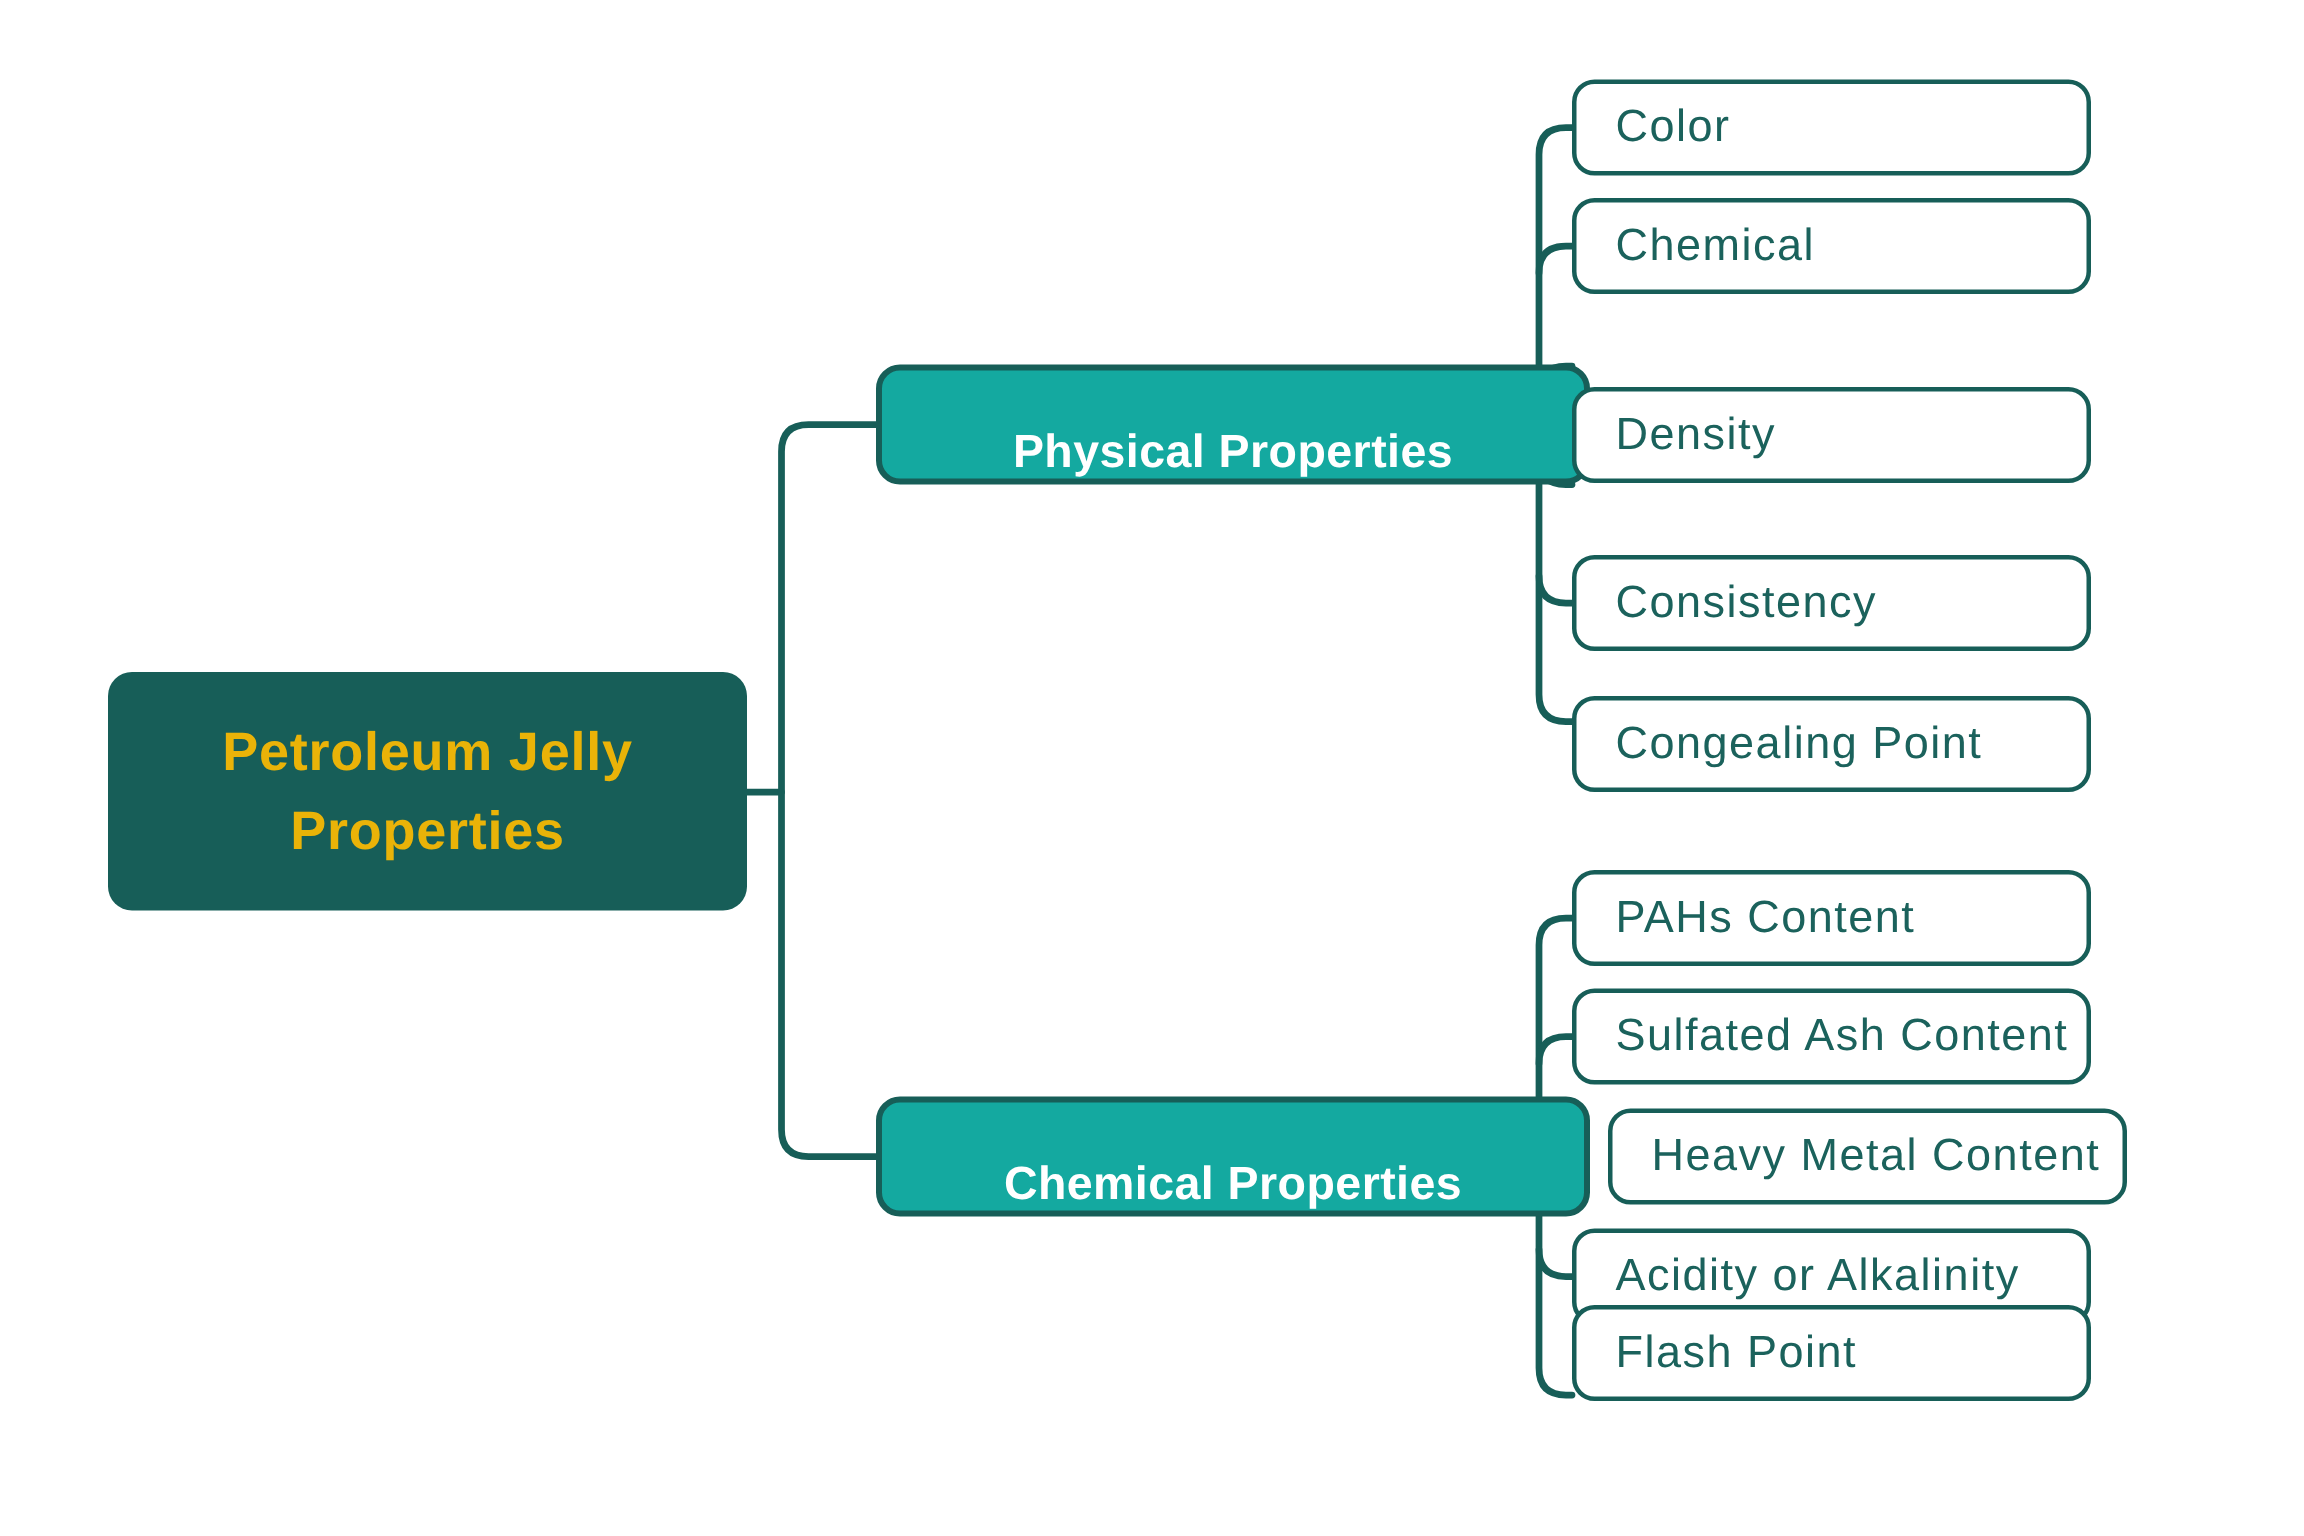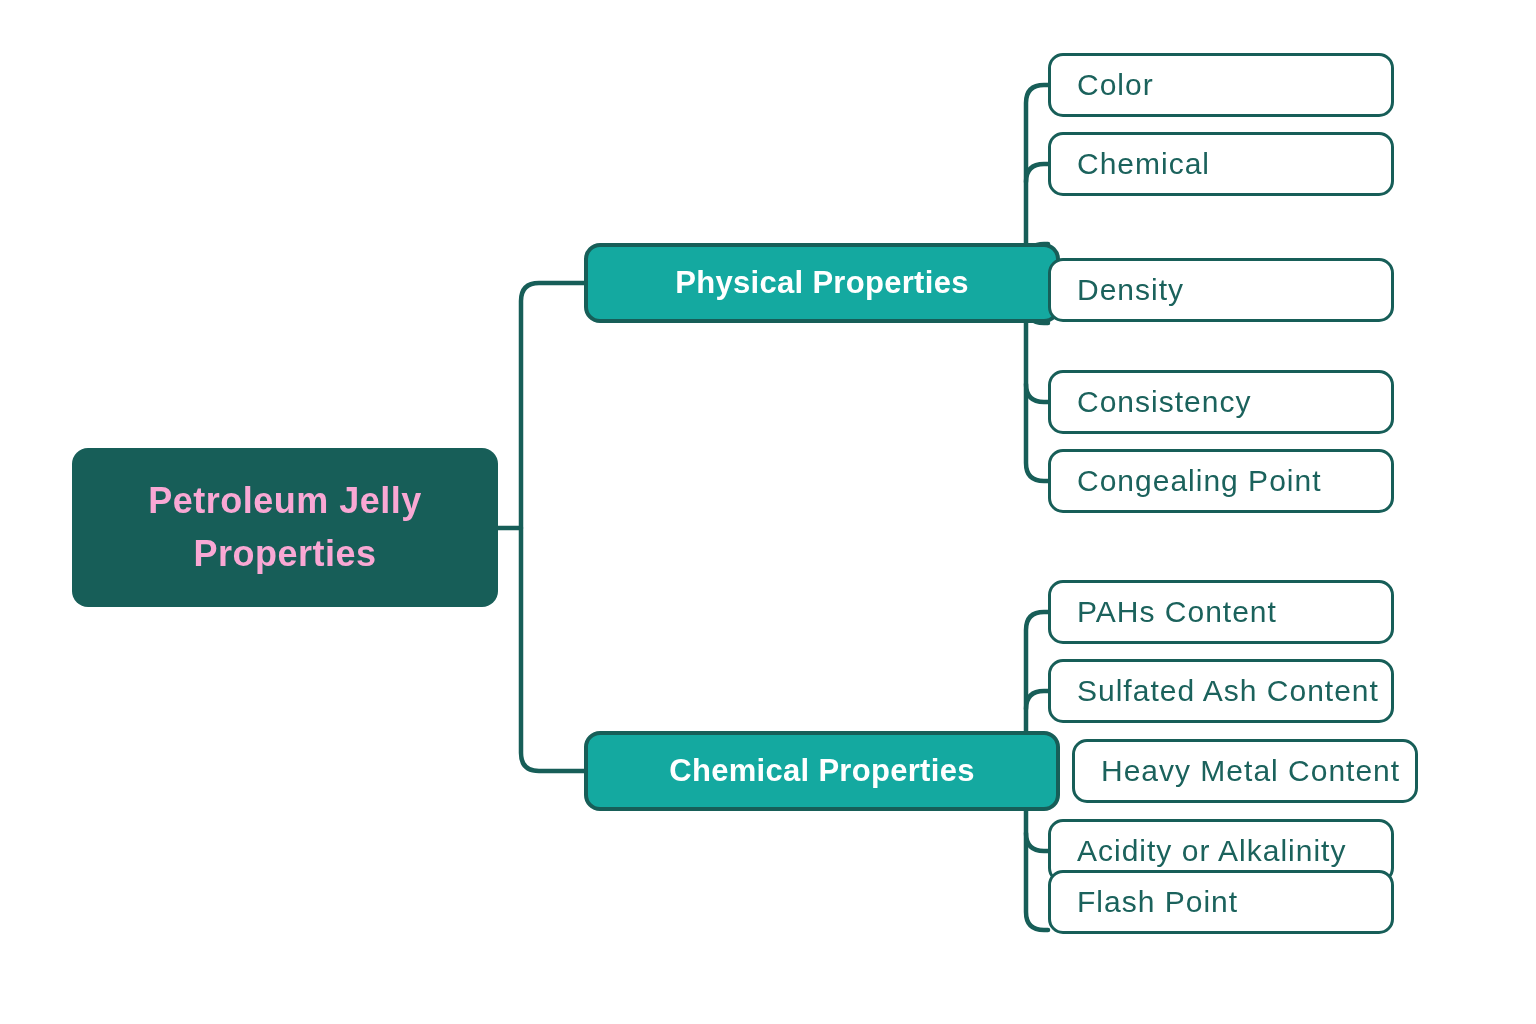--- a/index.html
+++ b/index.html
@@ -14,29 +14,30 @@
   .canvas{ position:relative; width:1536px; height:1024px; background:var(--bg); }
 
   svg.connectors{ position:absolute; left:0; top:0; width:1536px; height:1024px; }
   svg.connectors path{ fill:none; stroke:var(--dark); stroke-width:4.5; stroke-linecap:round; }
 
   .node{ position:absolute; display:flex; align-items:center; border-radius:16px; }
 
   .root-node{
     left:72px; top:448px; width:426px; height:159px;
     background:var(--dark); justify-content:center; text-align:center;
-    color:#f9a8d4; font-weight:bold; font-size:36px; line-height:1.45;
+    color:#eab308; font-weight:bold; font-size:36px; line-height:1.45;
     letter-spacing:0.5px;
   }
 
   .branch-node{
     width:476px; height:80px; left:584px;
     background:var(--teal); border:4px solid var(--dark);
     justify-content:center; color:#ffffff; font-weight:bold; font-size:31px;
     letter-spacing:0.3px;
+    align-items:flex-end;
   }
   .branch-physical{ top:243px; }
   .branch-chemical{ top:731px; }
 
   .leaf-node{
     left:1048px; width:346px; height:64px;
     background:#ffffff; border:3.5px solid var(--dark); border-radius:15px;
     color:var(--leaf-text); font-size:30px; font-weight:normal;
     letter-spacing:1px; padding-left:26px;
   }
@@ -83,21 +84,21 @@
   </div>
   <div class="node leaf-node" style="top:132px;">
     <span>Chemical</span>
   </div>
   <div class="node leaf-node" style="top:212px;margin-top:46px;">
     <span>Density</span>
   </div>
   <div class="node leaf-node" style="top:370px;">
     <span>Consistency</span>
   </div>
-  <div class="node leaf-node" style="top:449px;">
+  <div class="node leaf-node" style="top:464px;">
     <span>Congealing Point</span>
   </div>
 
   <div class="node leaf-node" style="top:580px;">
     <span>PAHs Content</span>
   </div>
   <div class="node leaf-node" style="top:659px;">
     <span>Sulfated Ash Content</span>
   </div>
   <div class="node leaf-node" style="top:739px;margin-left:24px;">

